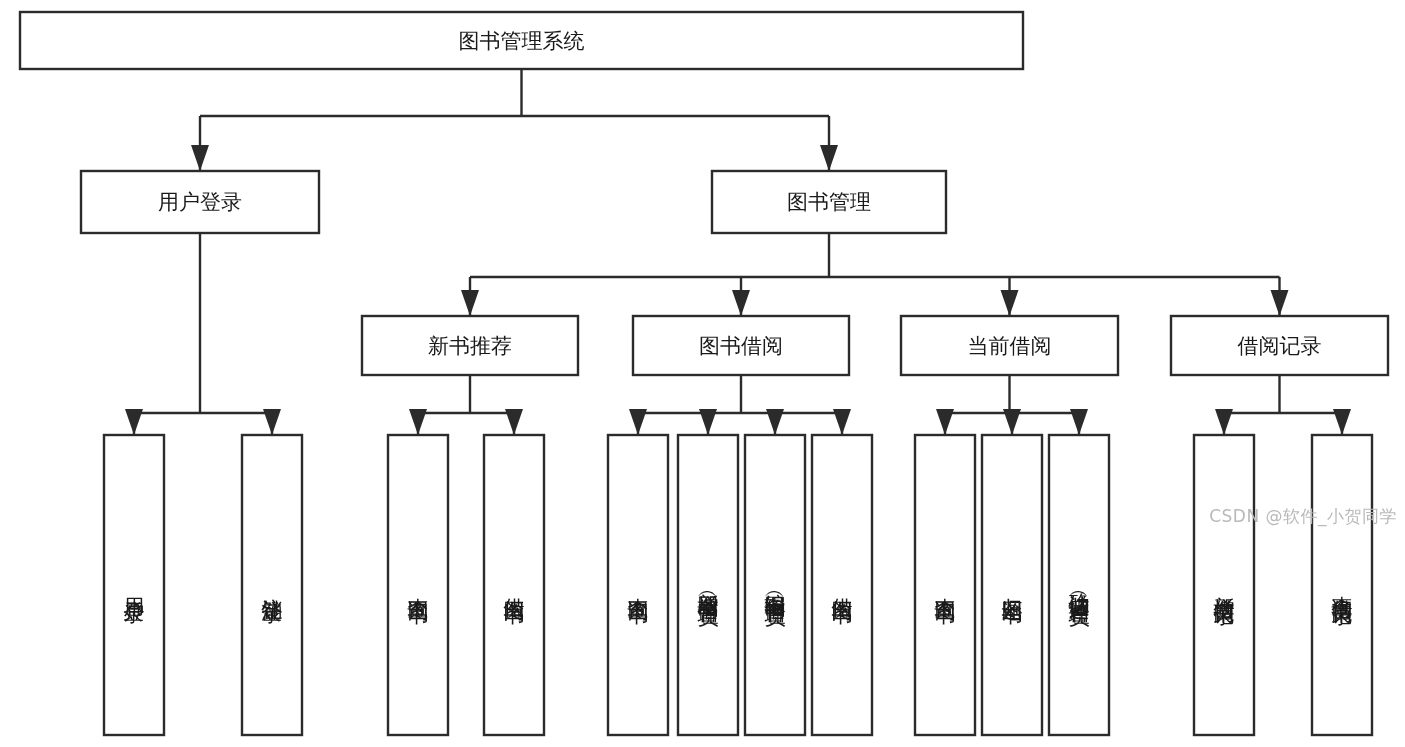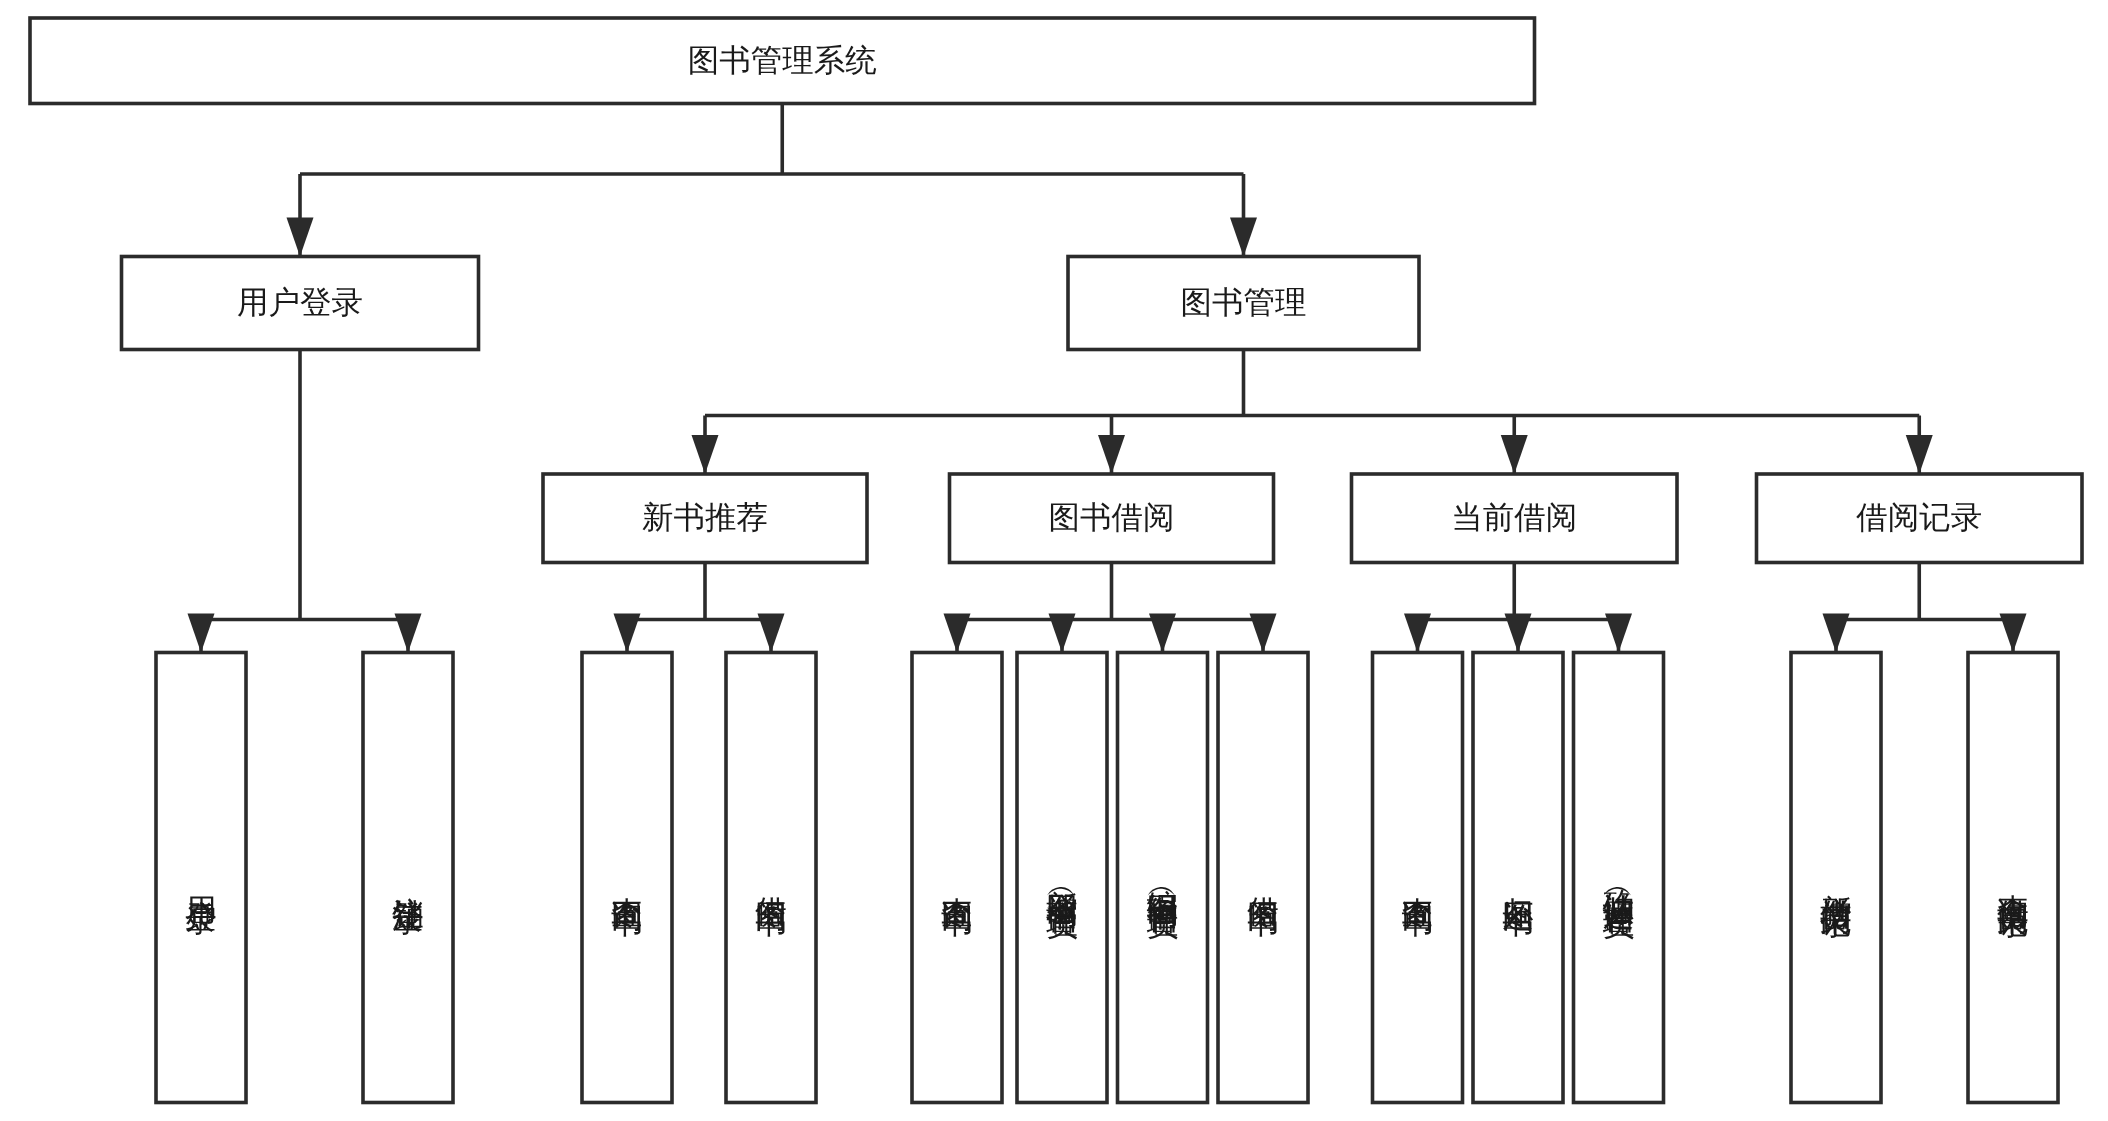--- a/index.html
+++ b/index.html
@@ -205,14 +205,15 @@
         <span class="vlabel">确认归还（管理员）</span>
       </div>
       <div class="vlabel-wrap" style="left: 1194px; top: 435px; width: 60px; height: 300px;">
         <span class="vlabel">新增借阅记录</span>
       </div>
       <div class="vlabel-wrap" style="left: 1312px; top: 435px; width: 60px; height: 300px;">
         <span class="vlabel">查询借阅记录</span>
       </div>
     </div>
 
+  <div id="watermark">CSDN @软件_小贺同学</div>
 
 </div>
 
 </body></html>

